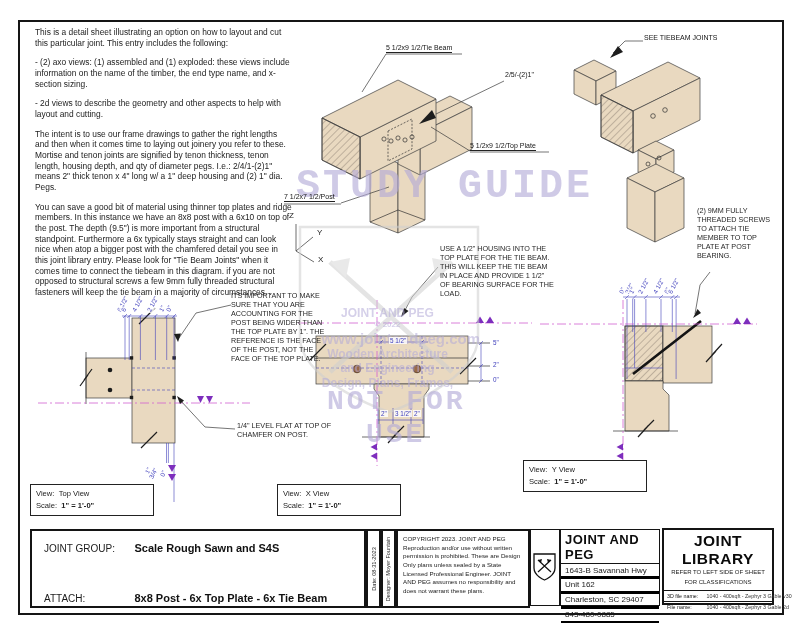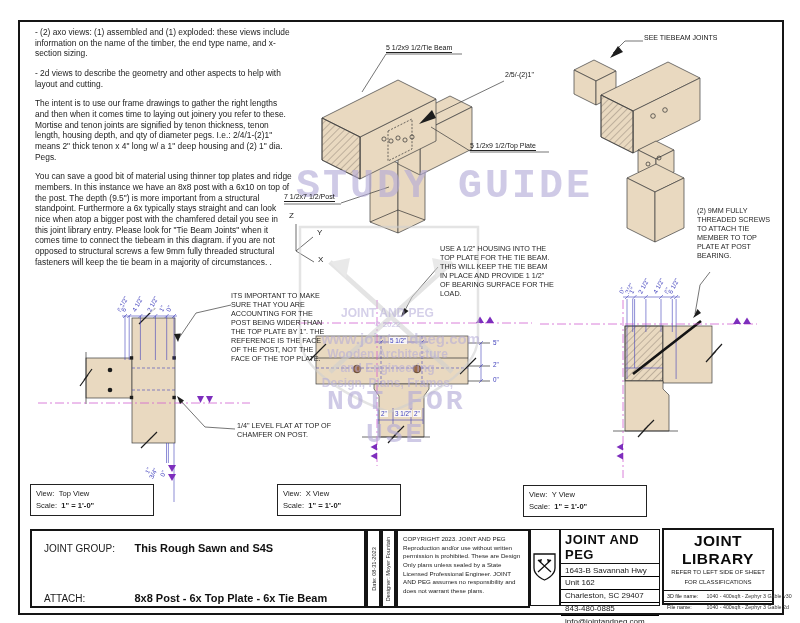--- a/index.html
+++ b/index.html
@@ -27,21 +27,21 @@
   
   .tb{position:absolute;border:2px solid #141414;background:#fff;box-sizing:border-box;}
   .tb-row{position:absolute;left:12px;white-space:nowrap;}
   .tb-lab{font-size:10px;color:#1a1a1a;display:inline-block;width:86px;}
   .tb-val{font-size:11px;font-weight:bold;color:#111;}
   .vcol{display:flex;align-items:center;justify-content:center;}
   .vcol span{transform:rotate(-90deg);white-space:nowrap;font-size:5.6px;color:#222;}
   .copy{font-size:6.2px;line-height:1.4;color:#222;padding:4px 5px;}
   .co-name{font-size:13px;font-weight:bold;letter-spacing:.5px;color:#0d0d0d;
     border-bottom:1.2px solid #141414;padding:2px 0 1px 4px;}
-  .co-row{font-size:8px;color:#1a1a1a;border-bottom:1px solid #000000;padding:1.5px 0 1px 4px;height:9.4px;}
+  .co-row{font-size:8px;color:#1a1a1a;border-bottom:3px solid #000000;padding:1.5px 0 1px 4px;height:9.4px;}
   .co-row:last-child{border-bottom:none;}
   .lib-title{font-size:15.5px;font-weight:bold;letter-spacing:.5px;text-align:center;padding-top:2px;color:#0a0a0a;}
   .lib-sub{font-size:6px;text-align:center;color:#222;line-height:1.6;}
   .lib-row{font-size:5.3px;color:#333;border-top:1px solid #141414;padding:2px 3px;white-space:nowrap;}
   .lib-row .ll{color:#111;display:inline-block;width:38px;}
   svg{position:absolute;left:0;top:0;}
   .wd{fill:#e9d9c0;stroke:#3c3c3c;stroke-width:.7;}
   .ln{stroke:#2f2f2f;stroke-width:.7;fill:none;}
   .bl{stroke:#4040bb;stroke-width:.6;fill:none;}
   .bld{stroke:#4040bb;stroke-width:.6;fill:none;stroke-dasharray:3 2;}
@@ -246,20 +246,21 @@
       <div style="font-size:15px;text-align:right;">www.jointandpeg.com</div>
       <div style="font-size:12px;">Wooden Architecture</div>
       <div style="font-size:12px;">and Engineering</div>
       <div style="font-size:12px;">Design, Plans, Frames,</div>
     </div>
     <div class="wm wm-big" style="left:366px;top:419px;font-size:28px;">USE</div>
     <div class="wm wm-big" style="left:327px;top:386px;font-size:28px;">NOT FOR</div>
   </div>
 
   <div class="intro">
+    <p>This is a detail sheet illustrating an option on how to layout and cut this particular joint. This entry includes the following:</p>
     <p>- (2) axo views: (1) assembled and (1) exploded:  these views include information on the name of the timber, the end type name, and x-section sizing.</p>
     <p>- 2d views to describe the geometry and other aspects to help with layout and cutting.</p>
     <p>The intent is to use our frame drawings to gather the right lengths and then when it comes time to laying out joinery you refer to these.  Mortise and tenon joints are signified by tenon thickness, tenon length, housing depth, and qty of diameter pegs.  I.e.: 2/4/1-(2)1" means 2" thick tenon x 4" long w/ a 1" deep housing and (2) 1" dia. Pegs.</p>
     <p>You can save a good bit of material using thinner top plates and ridge members. In this instance we have an 8x8 post with a 6x10 on top of the post.  The depth (9.5") is more important from a structural standpoint.  Furthermore a 6x typically stays straight and can look nice when atop a bigger post with the chamfered detail you see in this joint library entry. Please look for "Tie Beam Joints" when it comes time to connect the tiebeam in this diagram.  if you are not opposed to structural screws a few 9mm fully threaded structural fasteners will keep the tie beam in a majority of circumstances. .</p>
   </div>
 
   <div class="lbl ulbl" style="left:386px;top:44px;">5 1/2x9 1/2/Tie Beam</div>
   <div class="lbl" style="left:505px;top:71px;">2/5/-(2)1"</div>
   <div class="lbl ulbl" style="left:470px;top:142px;">5 1/2x9 1/2/Top Plate</div>
   <div class="lbl ulbl" style="left:284px;top:193px;">7 1/2x7 1/2/Post</div>
@@ -300,29 +301,29 @@
   <span class="dim dimr" style="left:673.1px;top:288px;">6 1/2"</span>
 
   <div class="viewbox" style="left:30px;top:484px;">
     <div><span>View:</span>&nbsp;&nbsp;<span>Top View</span></div>
     <div><span>Scale:</span>&nbsp;&nbsp;<span class="val">1" = 1'-0"</span></div>
   </div>
   <div class="viewbox" style="left:277px;top:484px;">
     <div><span>View:</span>&nbsp;&nbsp;<span>X View</span></div>
     <div><span>Scale:</span>&nbsp;&nbsp;<span class="val">1" = 1'-0"</span></div>
   </div>
-  <div class="viewbox" style="left:523px;top:485px;">
+  <div class="viewbox" style="left:523px;top:460px;">
     <div><span>View:</span>&nbsp;&nbsp;<span>Y View</span></div>
     <div><span>Scale:</span>&nbsp;&nbsp;<span class="val">1" = 1'-0"</span></div>
   </div>
 
   <div class="tb" style="left:30px;top:529px;width:336px;height:79px;">
     <div class="tb-row" style="top:7px;">
       <span class="tb-lab">JOINT GROUP:</span>
-      <span class="tb-val">This Rough Sawn and S4S</span>
+      <span class="tb-val">Scale Rough Sawn and S4S</span>
     </div>
     <div class="tb-row" style="top:57px;">
       <span class="tb-lab">ATTACH:</span>
       <span class="tb-val">8x8 Post - 6x Top Plate - 6x Tie Beam</span>
     </div>
   </div>
 
   <div class="tb vcol" style="left:366px;top:529px;width:15px;height:79px;">
     <span>Date:   08-31-2023</span>
   </div>

